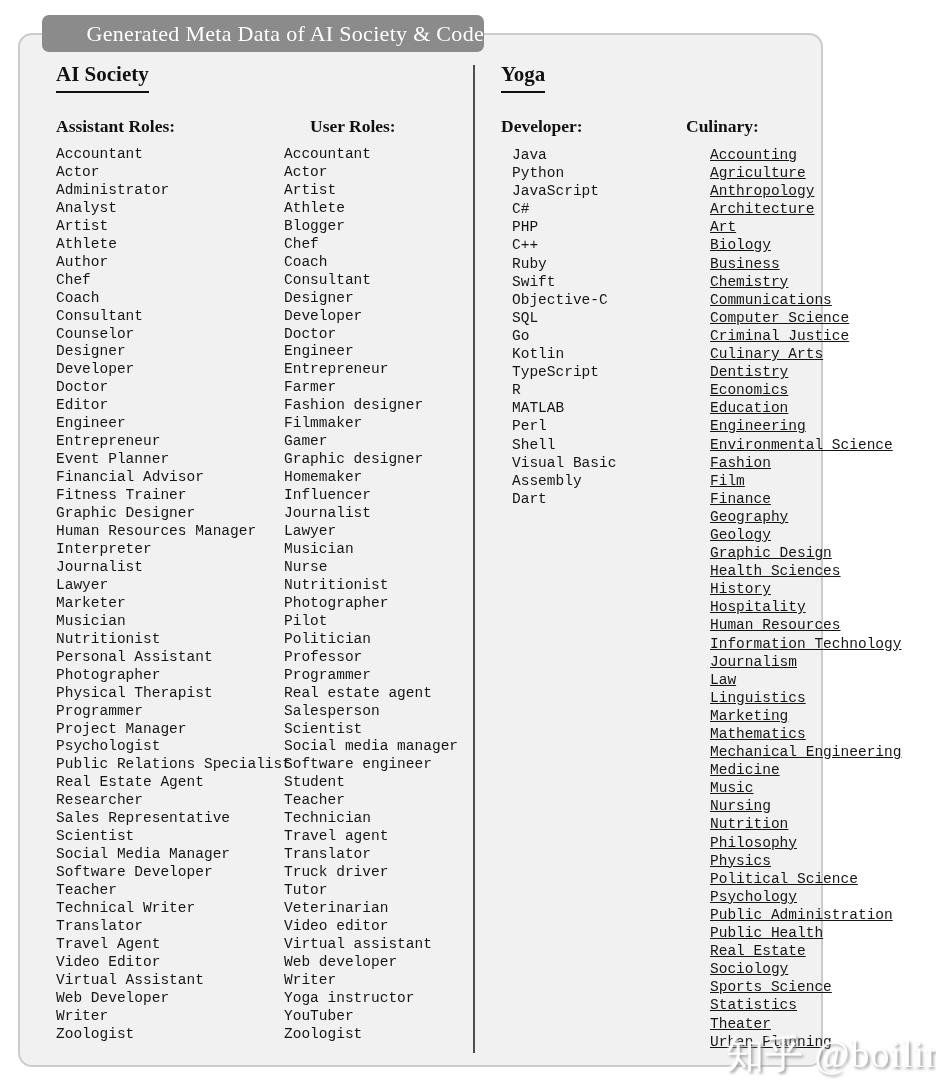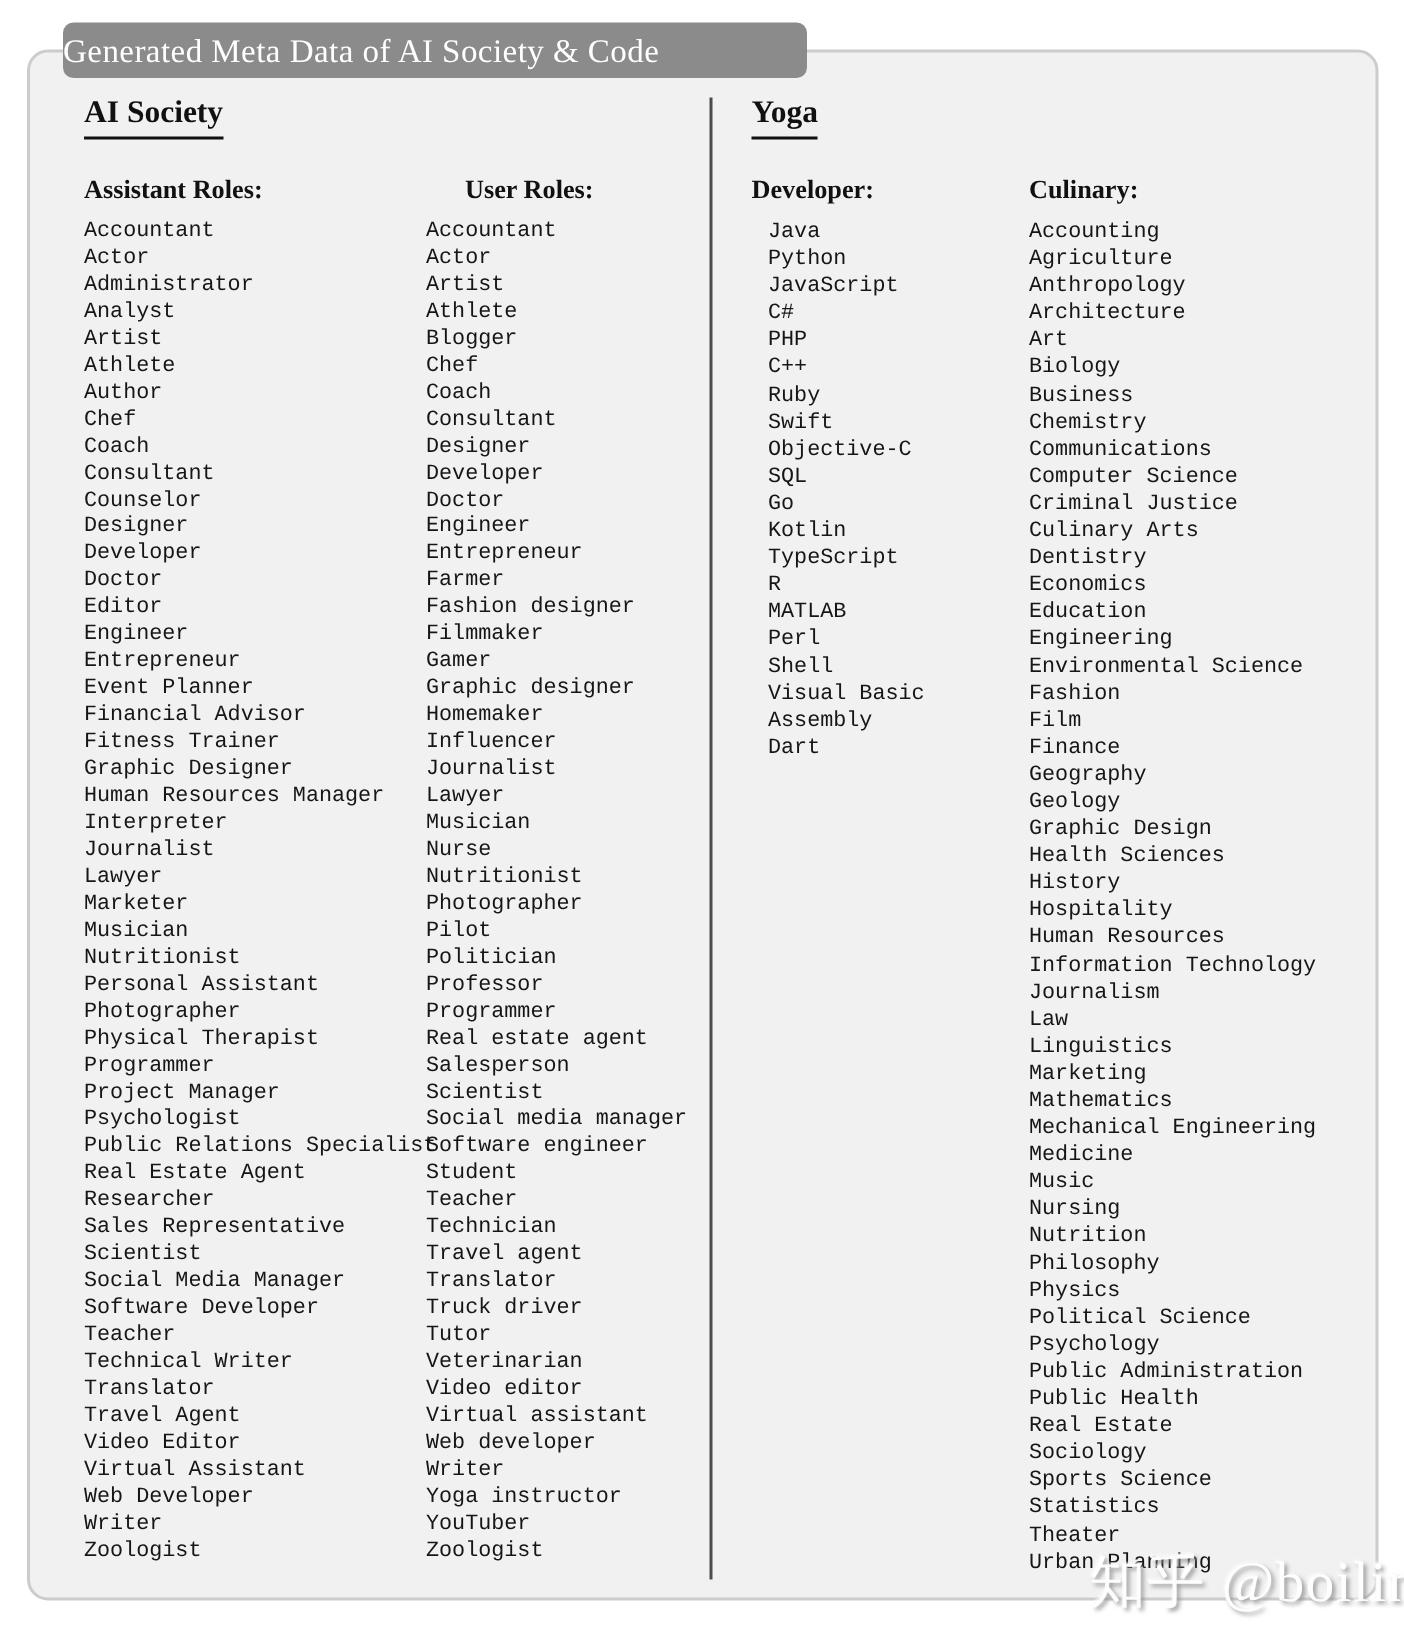--- a/index.html
+++ b/index.html
@@ -5,36 +5,36 @@
   html, body { margin: 0; padding: 0; }
   body {
     width: 936px; height: 1092px;
     background: #ffffff;
     position: relative;
     overflow: hidden;
     font-family: "Liberation Sans", sans-serif;
   }
   .banner {
     position: absolute; left: 42px; top: 15px;
-    width: 496px; height: 37px;
+    width: 442px; height: 37px;
     background: #8b8b8b;
     border-radius: 7px;
-    display: flex; align-items: center; justify-content: flex-start;
+    display: flex; align-items: center; justify-content: flex-end;
     z-index: 2;
   }
   .banner-text {
     color: #ffffff;
     font-family: "Liberation Serif", serif;
     font-size: 22px;
     letter-spacing: 0.3px;
     white-space: nowrap;
   }
   .panel {
     position: absolute; left: 18px; top: 33px;
-    width: 901px; height: 1034px;
+    width: 805px; height: 1034px;
     background: #f1f1f1;
     border: 2px solid #cccccc;
     border-radius: 14px;
     box-sizing: border-box;
     z-index: 1;
   }
   .divider {
     position: absolute; left: 453px; top: 30px;
     width: 2px; height: 988px;
     background: #4d4d4d;
@@ -66,21 +66,21 @@
   .list {
     position: absolute; top: 111px;
     font-family: "Liberation Mono", "DejaVu Sans Mono", monospace;
     font-size: 14.5px;
     color: #161616;
     white-space: pre;
   }
   .l1 { left: 36px;  line-height: 17.95px; }
   .l2 { left: 264px; line-height: 17.95px; }
   .l3 { left: 492px; line-height: 18.1px; }
-  .l4 { left: 666px; line-height: 18.1px; }
+  .l4 { left: 690px; line-height: 18.1px; text-decoration: underline; }
   .list-item { white-space: pre; }
   .watermark {
     position: absolute; left: 726px; top: 1029px;
     font-size: 38px;
     font-family: Liberation Serif, serif;
     color: rgba(255,255,255,0.96);
     text-shadow: 2px 2px 3px rgba(140,140,140,0.85), -1px -1px 1px rgba(255,255,255,0.55);
     letter-spacing: 1px;
     white-space: nowrap;
     z-index: 3;

